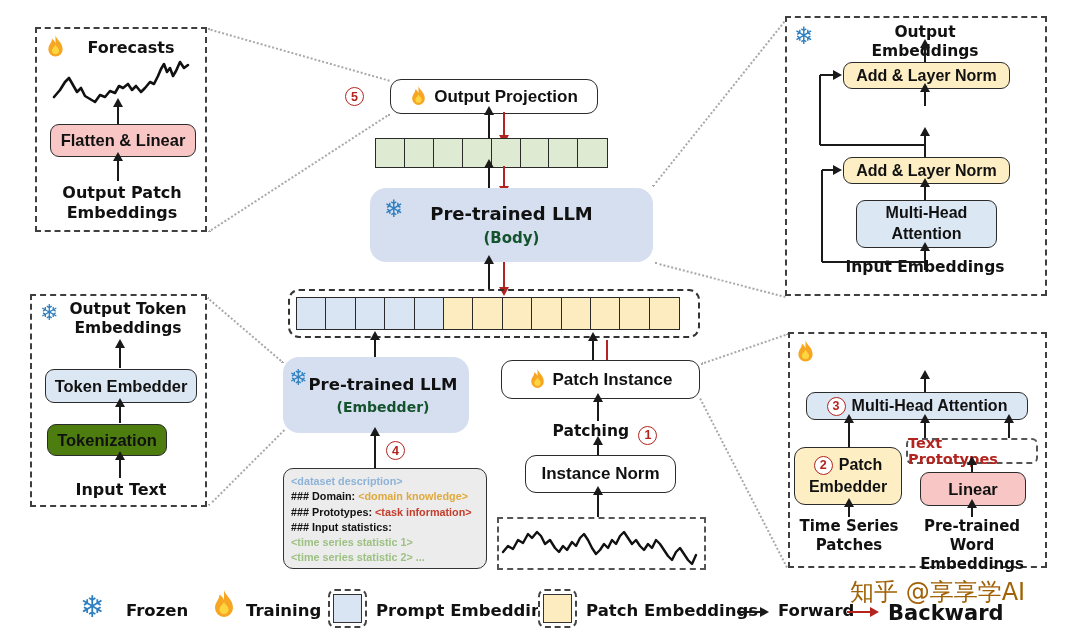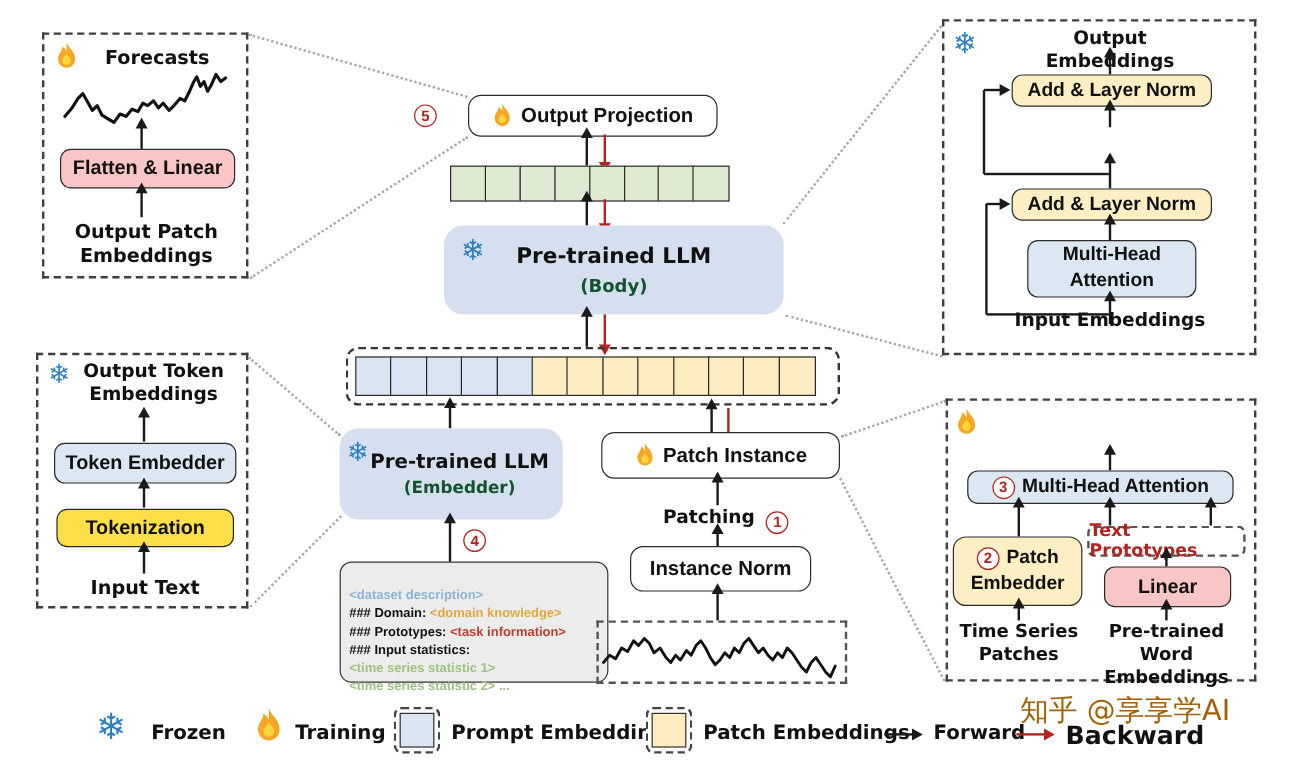--- a/index.html
+++ b/index.html
@@ -136,21 +136,21 @@
 
   <div class="va hu" style="left:374px;top:339px;height:18px;"></div>
   <div class="llm" style="left:283px;top:357px;width:186px;height:76px;">
     <span class="snow abs" style="left:6px;top:10px;font-size:22px;">❄</span>
     <div class="hand" style="font-size:16.5px;padding-left:14px;">Pre-trained LLM</div>
     <div class="hand red" style="font-size:14px;margin-top:5px;padding-left:14px;">(Embedder)</div>
   </div>
   <div class="va hu" style="left:374px;top:435px;height:33px;"></div>
   <span class="step abs" style="left:386px;top:441px;">4</span>
 
-  <div class="abs" style="left:283px;top:468px;width:224px;height:101px;background:#ececec;border:1.8px solid #333;border-radius:10px;box-sizing:border-box;padding:20px 7px;font-size:10.8px;line-height:15.3px;font-weight:bold;">
+  <div class="abs" style="left:283px;top:468px;width:204px;height:101px;background:#ececec;border:1.8px solid #333;border-radius:10px;box-sizing:border-box;padding:5px 7px;font-size:10.8px;line-height:15.3px;font-weight:bold;">
     <div class="prompt-line" style="color:#8db3d8;">&lt;dataset description&gt;</div>
     <div class="prompt-line"><span style="color:#111;">### Domain: </span><span style="color:#e0a93e;">&lt;domain knowledge&gt;</span></div>
     <div class="prompt-line"><span style="color:#111;">### Prototypes: </span><span style="color:#c43c2c;">&lt;task information&gt;</span></div>
     <div class="prompt-line" style="color:#111;">### Input statistics:</div>
     <div class="prompt-line" style="color:#9dc183;">&lt;time series statistic 1&gt;</div>
     <div class="prompt-line" style="color:#9dc183;">&lt;time series statistic 2&gt; ...</div>
   </div>
 
   <div class="va hu" style="left:592px;top:340px;height:20px;"></div>
   <div class="va redline hd" style="left:606px;top:340px;height:21px;"></div>
@@ -177,21 +177,21 @@
 
   <div class="panel" style="left:30px;top:294px;width:177px;height:213px;"></div>
   <span class="snow abs" style="left:40px;top:302px;font-size:22px;">❄</span>
   <div class="lbl hand" style="left:58px;top:300px;width:140px;font-size:15.5px;">
     <div>Output Token</div>
     <div>Embeddings</div>
   </div>
   <div class="va hu" style="left:119px;top:347px;height:21px;"></div>
   <div class="rbox" style="left:45px;top:369px;width:152px;height:34px;background:#dbe7f3;font-size:16.5px;">Token Embedder</div>
   <div class="va hu" style="left:119px;top:406px;height:17px;"></div>
-  <div class="rbox" style="left:47px;top:424px;width:148px;height:32px;background:#fde047;font-size:16.5px;">Tokenization</div>
+  <div class="rbox" style="left:47px;top:424px;width:120px;height:32px;background:#4d7c0f;font-size:16.5px;">Tokenization</div>
   <div class="va hu" style="left:119px;top:459px;height:19px;"></div>
   <div class="lbl hand" style="left:47px;top:480px;width:148px;font-size:16px;">Input Text</div>
 
   <div class="panel" style="left:785px;top:16px;width:262px;height:280px;"></div>
   <span class="snow abs" style="left:794px;top:24px;font-size:24px;">❄</span>
   <div class="lbl hand" style="left:840px;top:23px;width:170px;font-size:15.5px;">Output Embeddings</div>
   <div class="va hu" style="left:924px;top:47px;height:15px;"></div>
   <div class="rbox" style="left:843px;top:62px;width:167px;height:27px;background:#fdeec3;font-size:16px;">Add &amp; Layer Norm</div>
   <div class="va hu" style="left:924px;top:91px;height:15px;"></div>
   <div class="va hu" style="left:924px;top:135px;height:22px;"></div>

